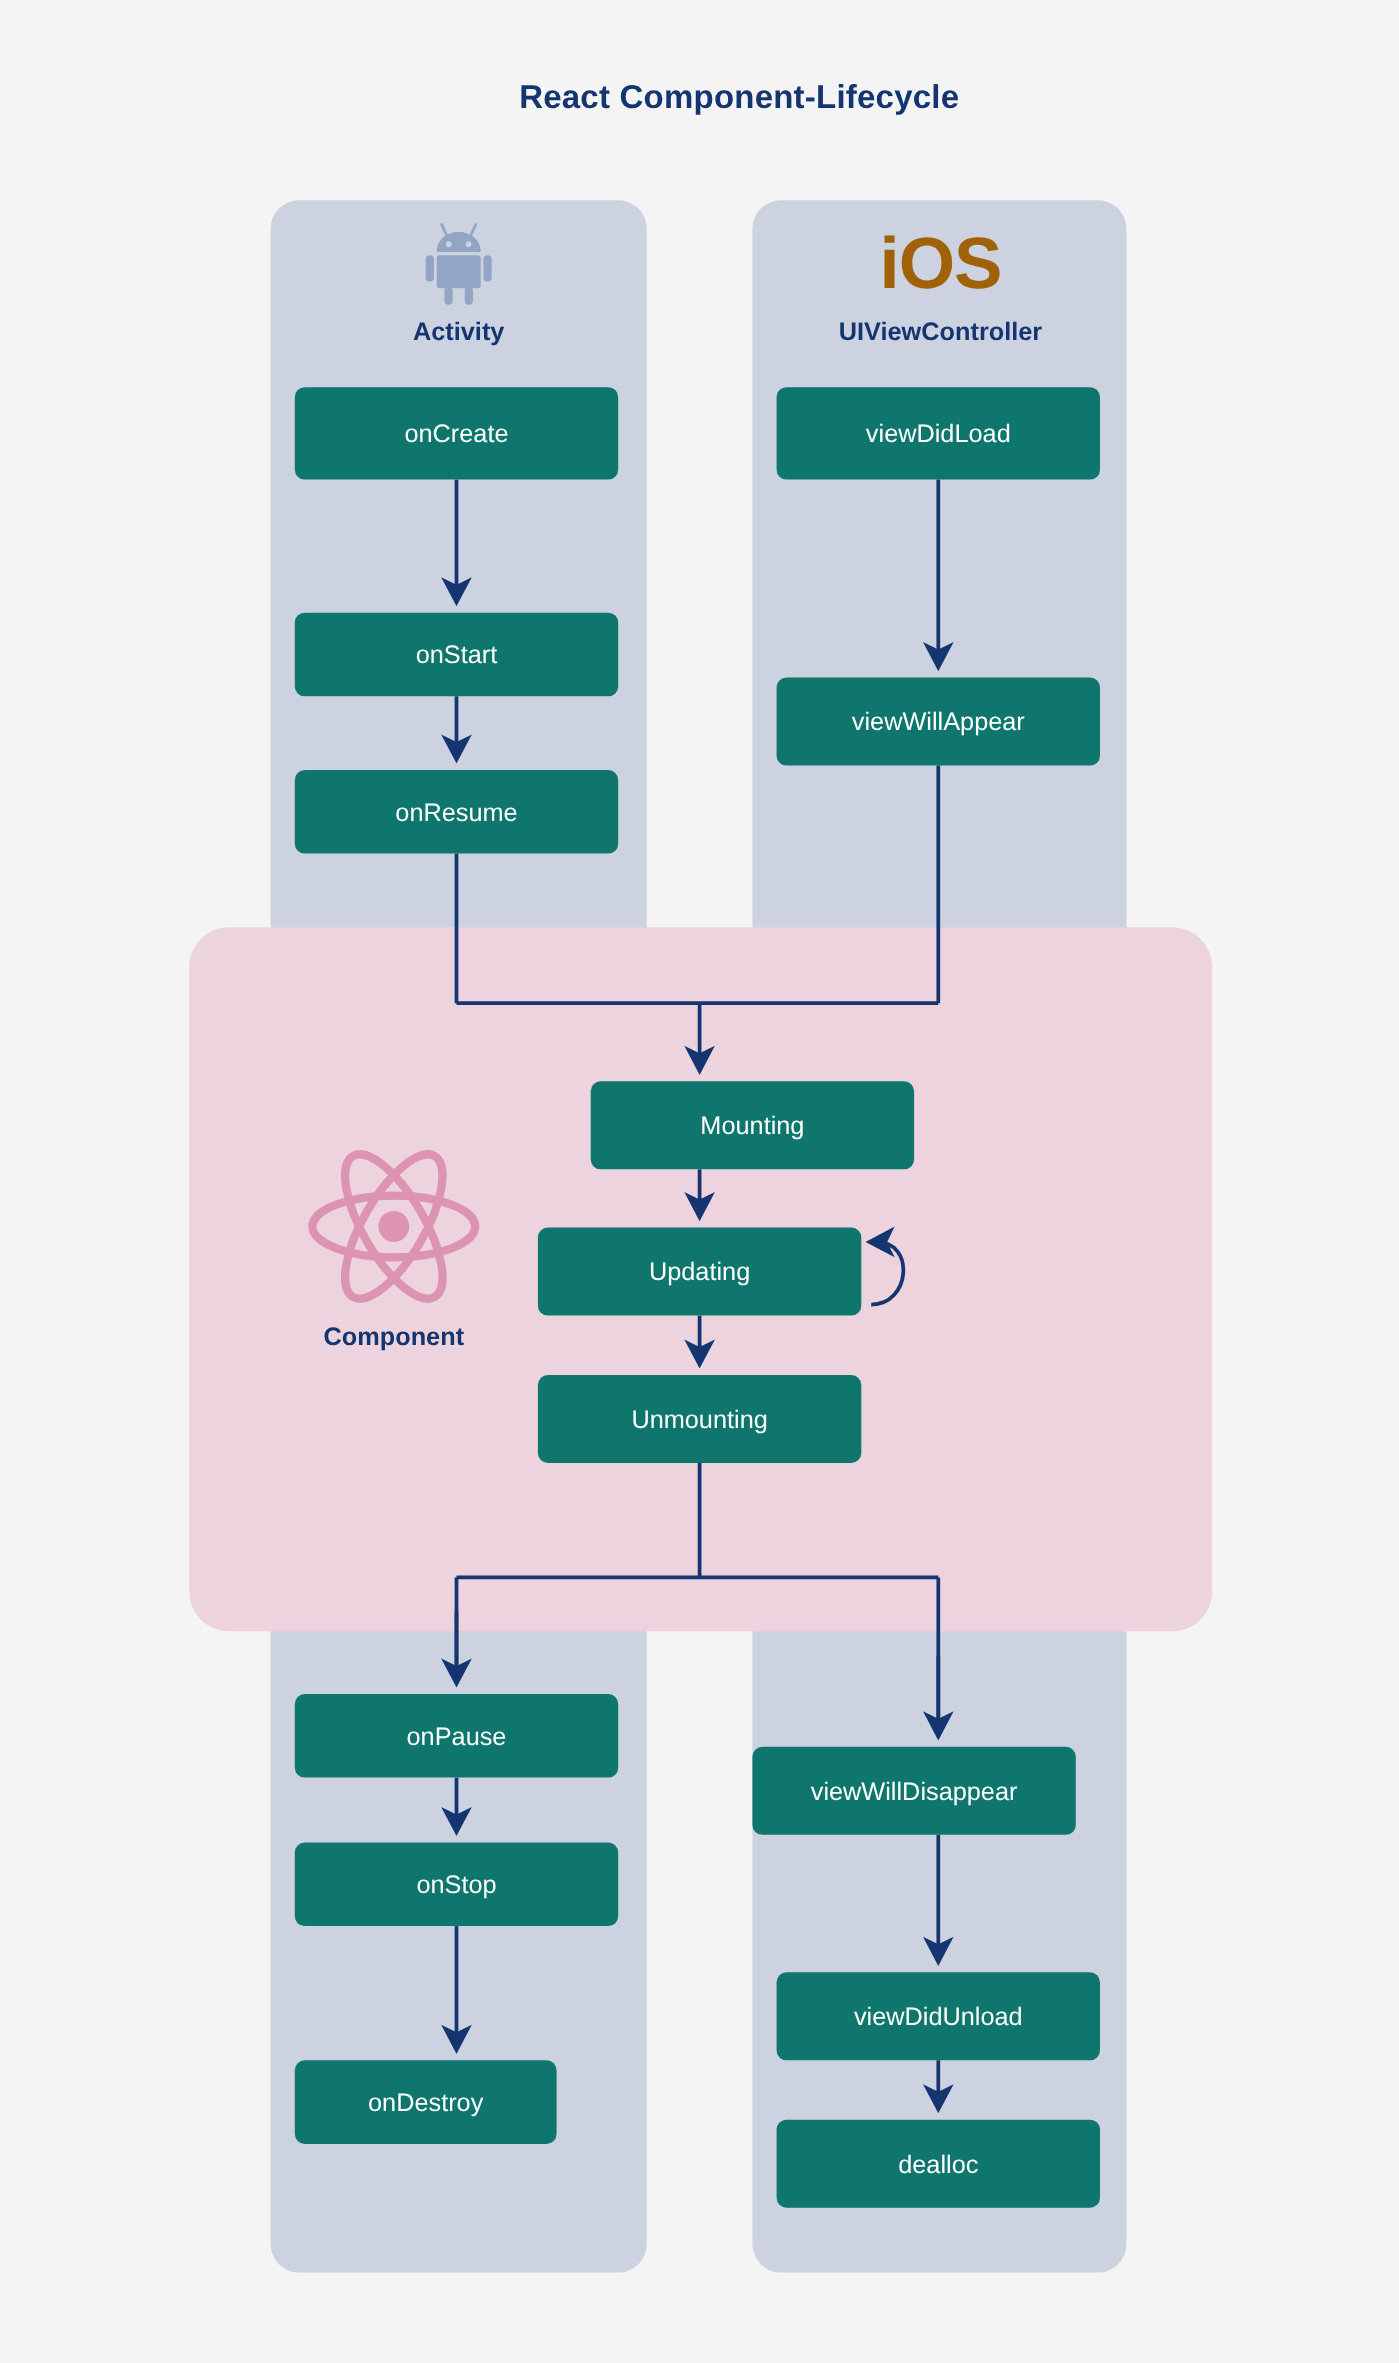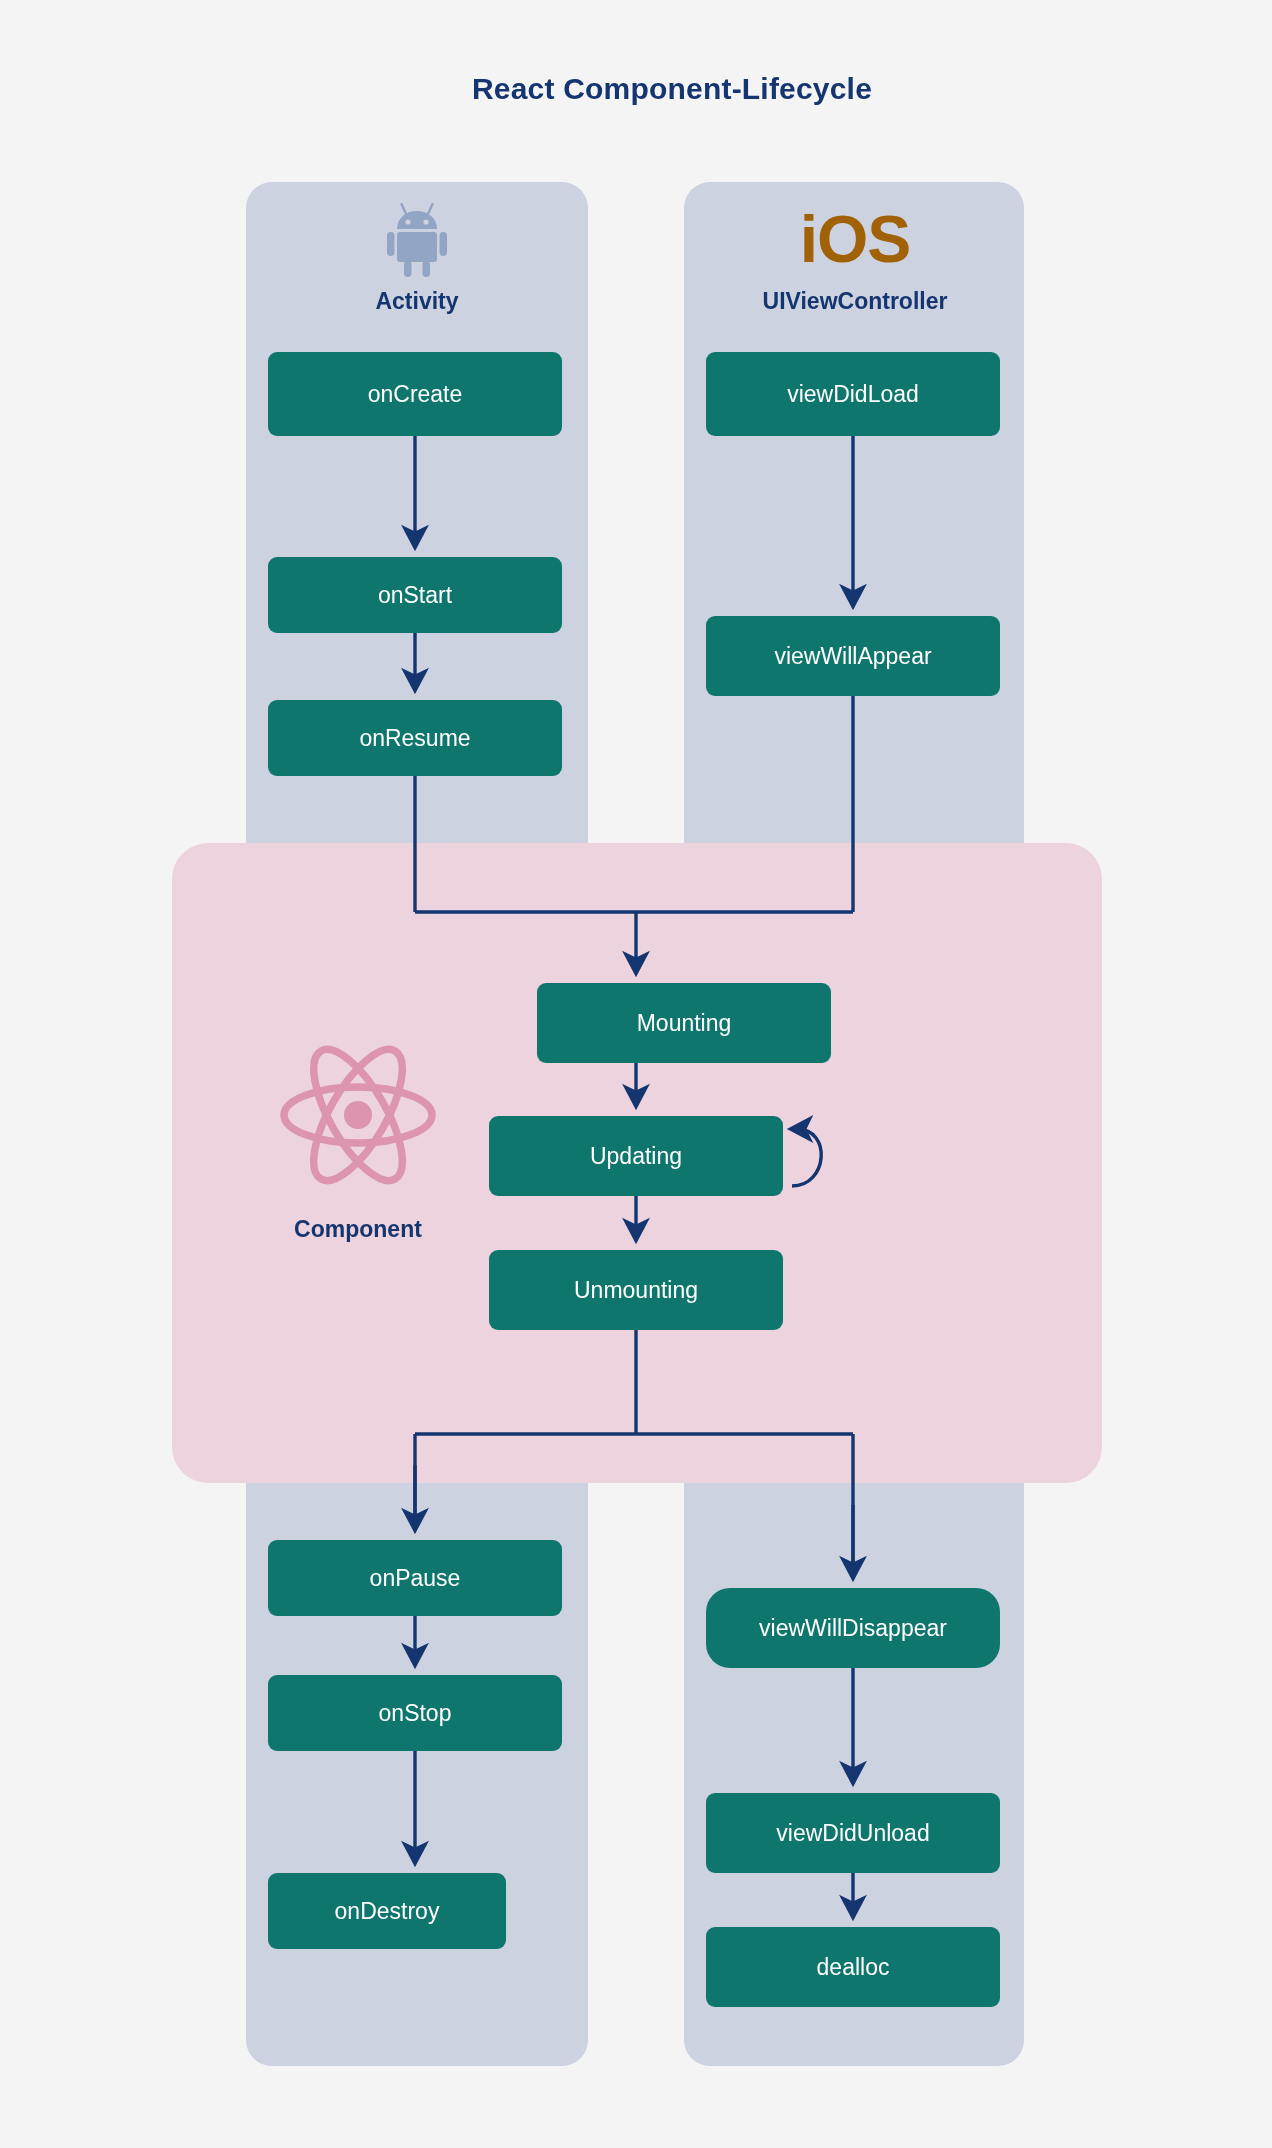--- a/index.html
+++ b/index.html
@@ -93,21 +93,21 @@
 
   
   #react-logo-block {
     position: absolute;
     left: 258px;
     top: 1043px;
     width: 200px;
     text-align: center;
   }
   #react-logo-block .react-caption {
-    margin-top: 25px;
+    margin-top: 10px;
     font-size: 23px;
     font-weight: bold;
     color: #14356f;
   }
 
   
   .node {
     position: absolute;
     background: #0f766e;
     color: #ffffff;
@@ -125,21 +125,21 @@
   #node-oncreate   { left: 268px; top: 352px;  width: 294px; height: 84px; }
   #node-onstart    { left: 268px; top: 557px;  width: 294px; height: 76px; }
   #node-onresume   { left: 268px; top: 700px;  width: 294px; height: 76px; }
   #node-onpause    { left: 268px; top: 1540px; width: 294px; height: 76px; }
   #node-onstop     { left: 268px; top: 1675px; width: 294px; height: 76px; }
   #node-ondestroy  { left: 268px; top: 1873px; width: 238px; height: 76px; }
 
   
   #node-viewdidload       { left: 706px; top: 352px;  width: 294px; height: 84px; }
   #node-viewwillappear    { left: 706px; top: 616px;  width: 294px; height: 80px; }
-  #node-viewwilldisappear { left: 706px; top: 1588px; width: 294px; height: 80px; border-radius: 24px; }
+  #node-viewwilldisappear { left: 684px; top: 1588px; width: 294px; height: 80px; }
   #node-viewdidunload     { left: 706px; top: 1793px; width: 294px; height: 80px; }
   #node-dealloc           { left: 706px; top: 1927px; width: 294px; height: 80px; }
 
   
   #node-mounting   { left: 489px; top: 983px;  width: 294px; height: 80px; margin-left: 48px; }
   #node-updating   { left: 489px; top: 1116px; width: 294px; height: 80px; }
   #node-unmounting { left: 489px; top: 1250px; width: 294px; height: 80px; }
 
   #svg-edges {
     position: absolute;

